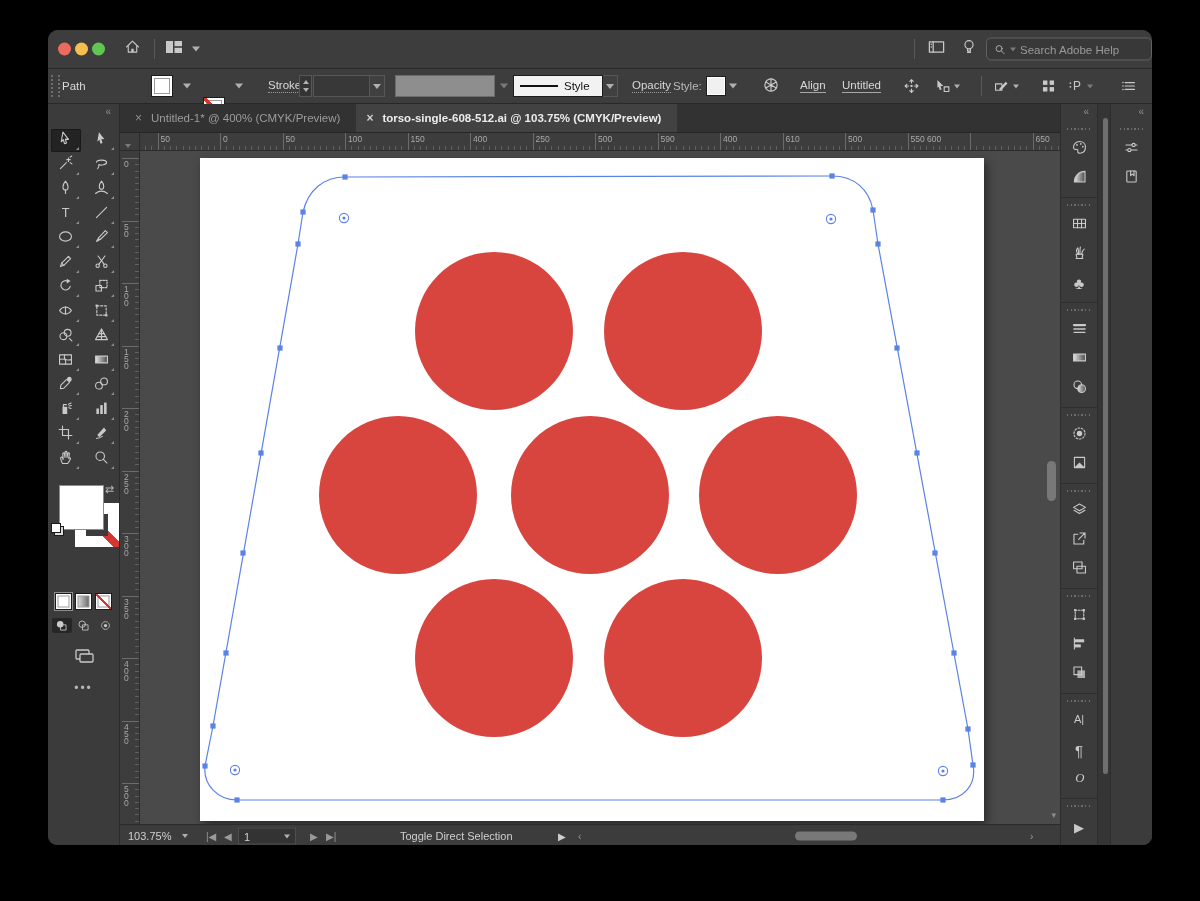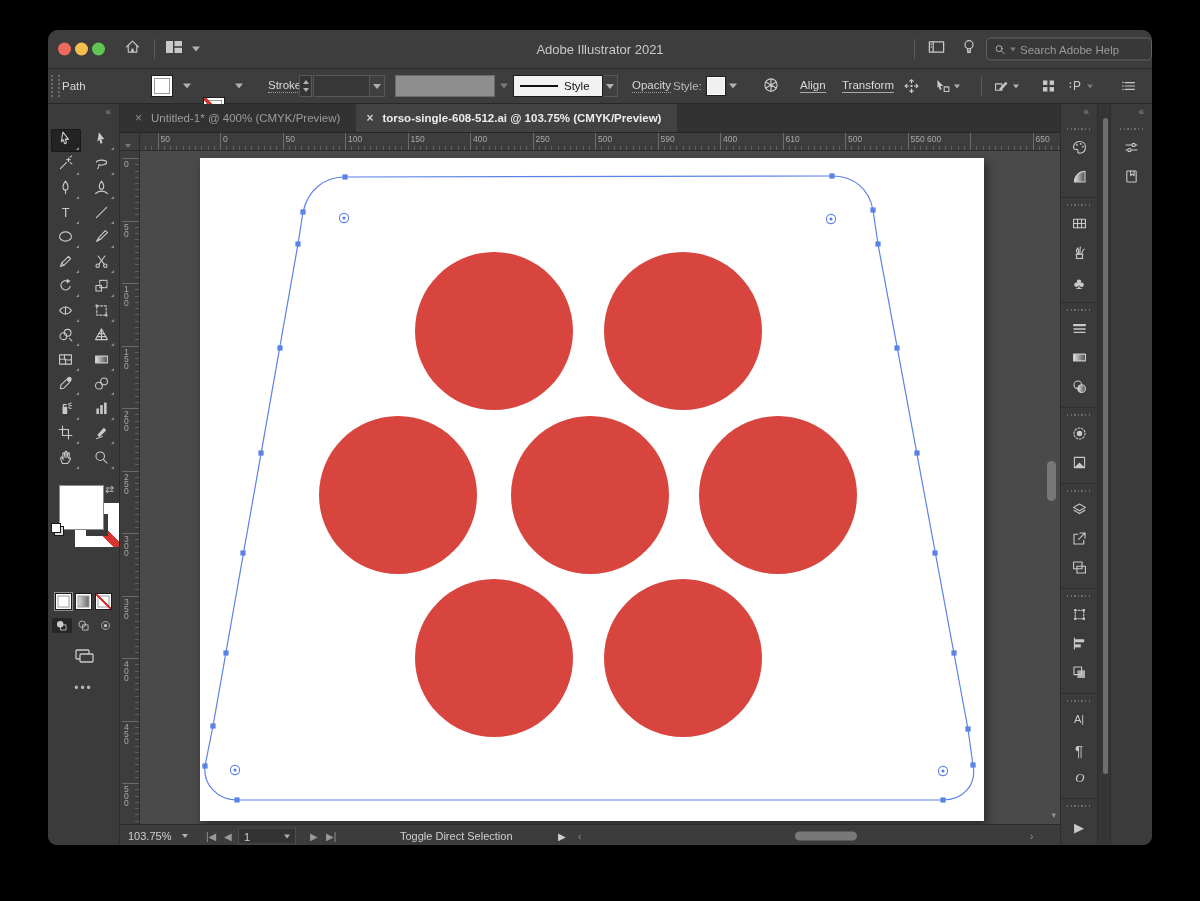--- a/index.html
+++ b/index.html
@@ -124,21 +124,20 @@
           <path d="M5,9 V16 H15 V9"></path>
           <path class="f" d="M8.6,16 V12 H11.4 V16 Z"></path>
         </svg></div>
     <div class="abs vsep" style="left:106px"></div>
     <div class="abs" style="left:116px"><svg class="mi" style="width:20px;height:20px" viewBox="0 0 20 20">
           <rect class="f" x="2" y="4" width="7" height="12"></rect>
           <rect class="f" x="10.5" y="4" width="7.5" height="5.2"></rect>
           <rect class="f" x="10.5" y="10.8" width="7.5" height="5.2"></rect>
         </svg></div>
     <span class="abs chev" style="left:144px"></span>
-    <div class="abs title">Adobe Illustrator 2021</div>
     <div class="abs vsep" style="left:866px"></div>
     <div class="abs" style="left:879px"><svg class="mi" style="width:19px;height:19px" viewBox="0 0 20 20">
           <rect x="2.5" y="4.5" width="15" height="11"></rect>
           <line x1="6.5" y1="4.5" x2="6.5" y2="15.5"></line>
           <circle class="f" cx="4.5" cy="7" r=".8"></circle>
           <circle class="f" cx="4.5" cy="10" r=".8"></circle>
         </svg></div>
     <div class="abs" style="left:912px"><svg class="mi" style="width:18px;height:18px" viewBox="0 0 20 20">
           <circle cx="10" cy="7.5" r="4.5"></circle>
           <path d="M8.4,11.8 V14.5 H11.6 V11.8"></path>
@@ -183,21 +182,21 @@
       </div>
     <span class="abs dotted-u" style="left:584px">Opacity</span>
     <span class="abs" style="left:625px;color:#b9b9b9">Style:</span>
     <div class="abs mini-swatch" style="left:658px"></div>
     <span class="abs chev" style="left:681px"></span>
     <div class="abs" style="left:714px"><svg class="mi" style="width:18px;height:18px" viewBox="0 0 20 20">
           <circle cx="10" cy="10" r="6.8"></circle>
           <path d="M10,3.2 V16.8 M4.2,6.7 L15.8,13.3 M4.2,13.3 L15.8,6.7"></path>
         </svg></div>
     <span class="abs solid-u" style="left:752px">Align</span>
-    <span class="abs solid-u" style="left:794px">Transform</span>
+    <span class="abs solid-u" style="left:794px">Untitled</span>
     <div class="abs cb-ic" style="left:855px">
         <svg class="mi" viewBox="0 0 20 20">
           <path d="M10,2.5 L12,4.5 M10,2.5 L8,4.5 M10,2.5 V6.5 M10,17.5 L12,15.5 M10,17.5 L8,15.5 M10,17.5 V13.5 M2.5,10 L4.5,8 M2.5,10 L4.5,12 M2.5,10 H6.5 M17.5,10 L15.5,8 M17.5,10 L15.5,12 M17.5,10 H13.5"></path>
           <rect class="f" x="8.8" y="8.8" width="2.4" height="2.4"></rect>
         </svg>
       </div>
     <div class="abs cb-ic" style="left:886px">
         <svg class="mi" viewBox="0 0 20 20">
           <path class="f" d="M4,3 L11,10 L7.6,10 L9,14 L6.8,14.8 L5.6,10.8 L4,12.2 Z"></path>
           <rect x="12" y="11" width="5.5" height="5.5"></rect>

